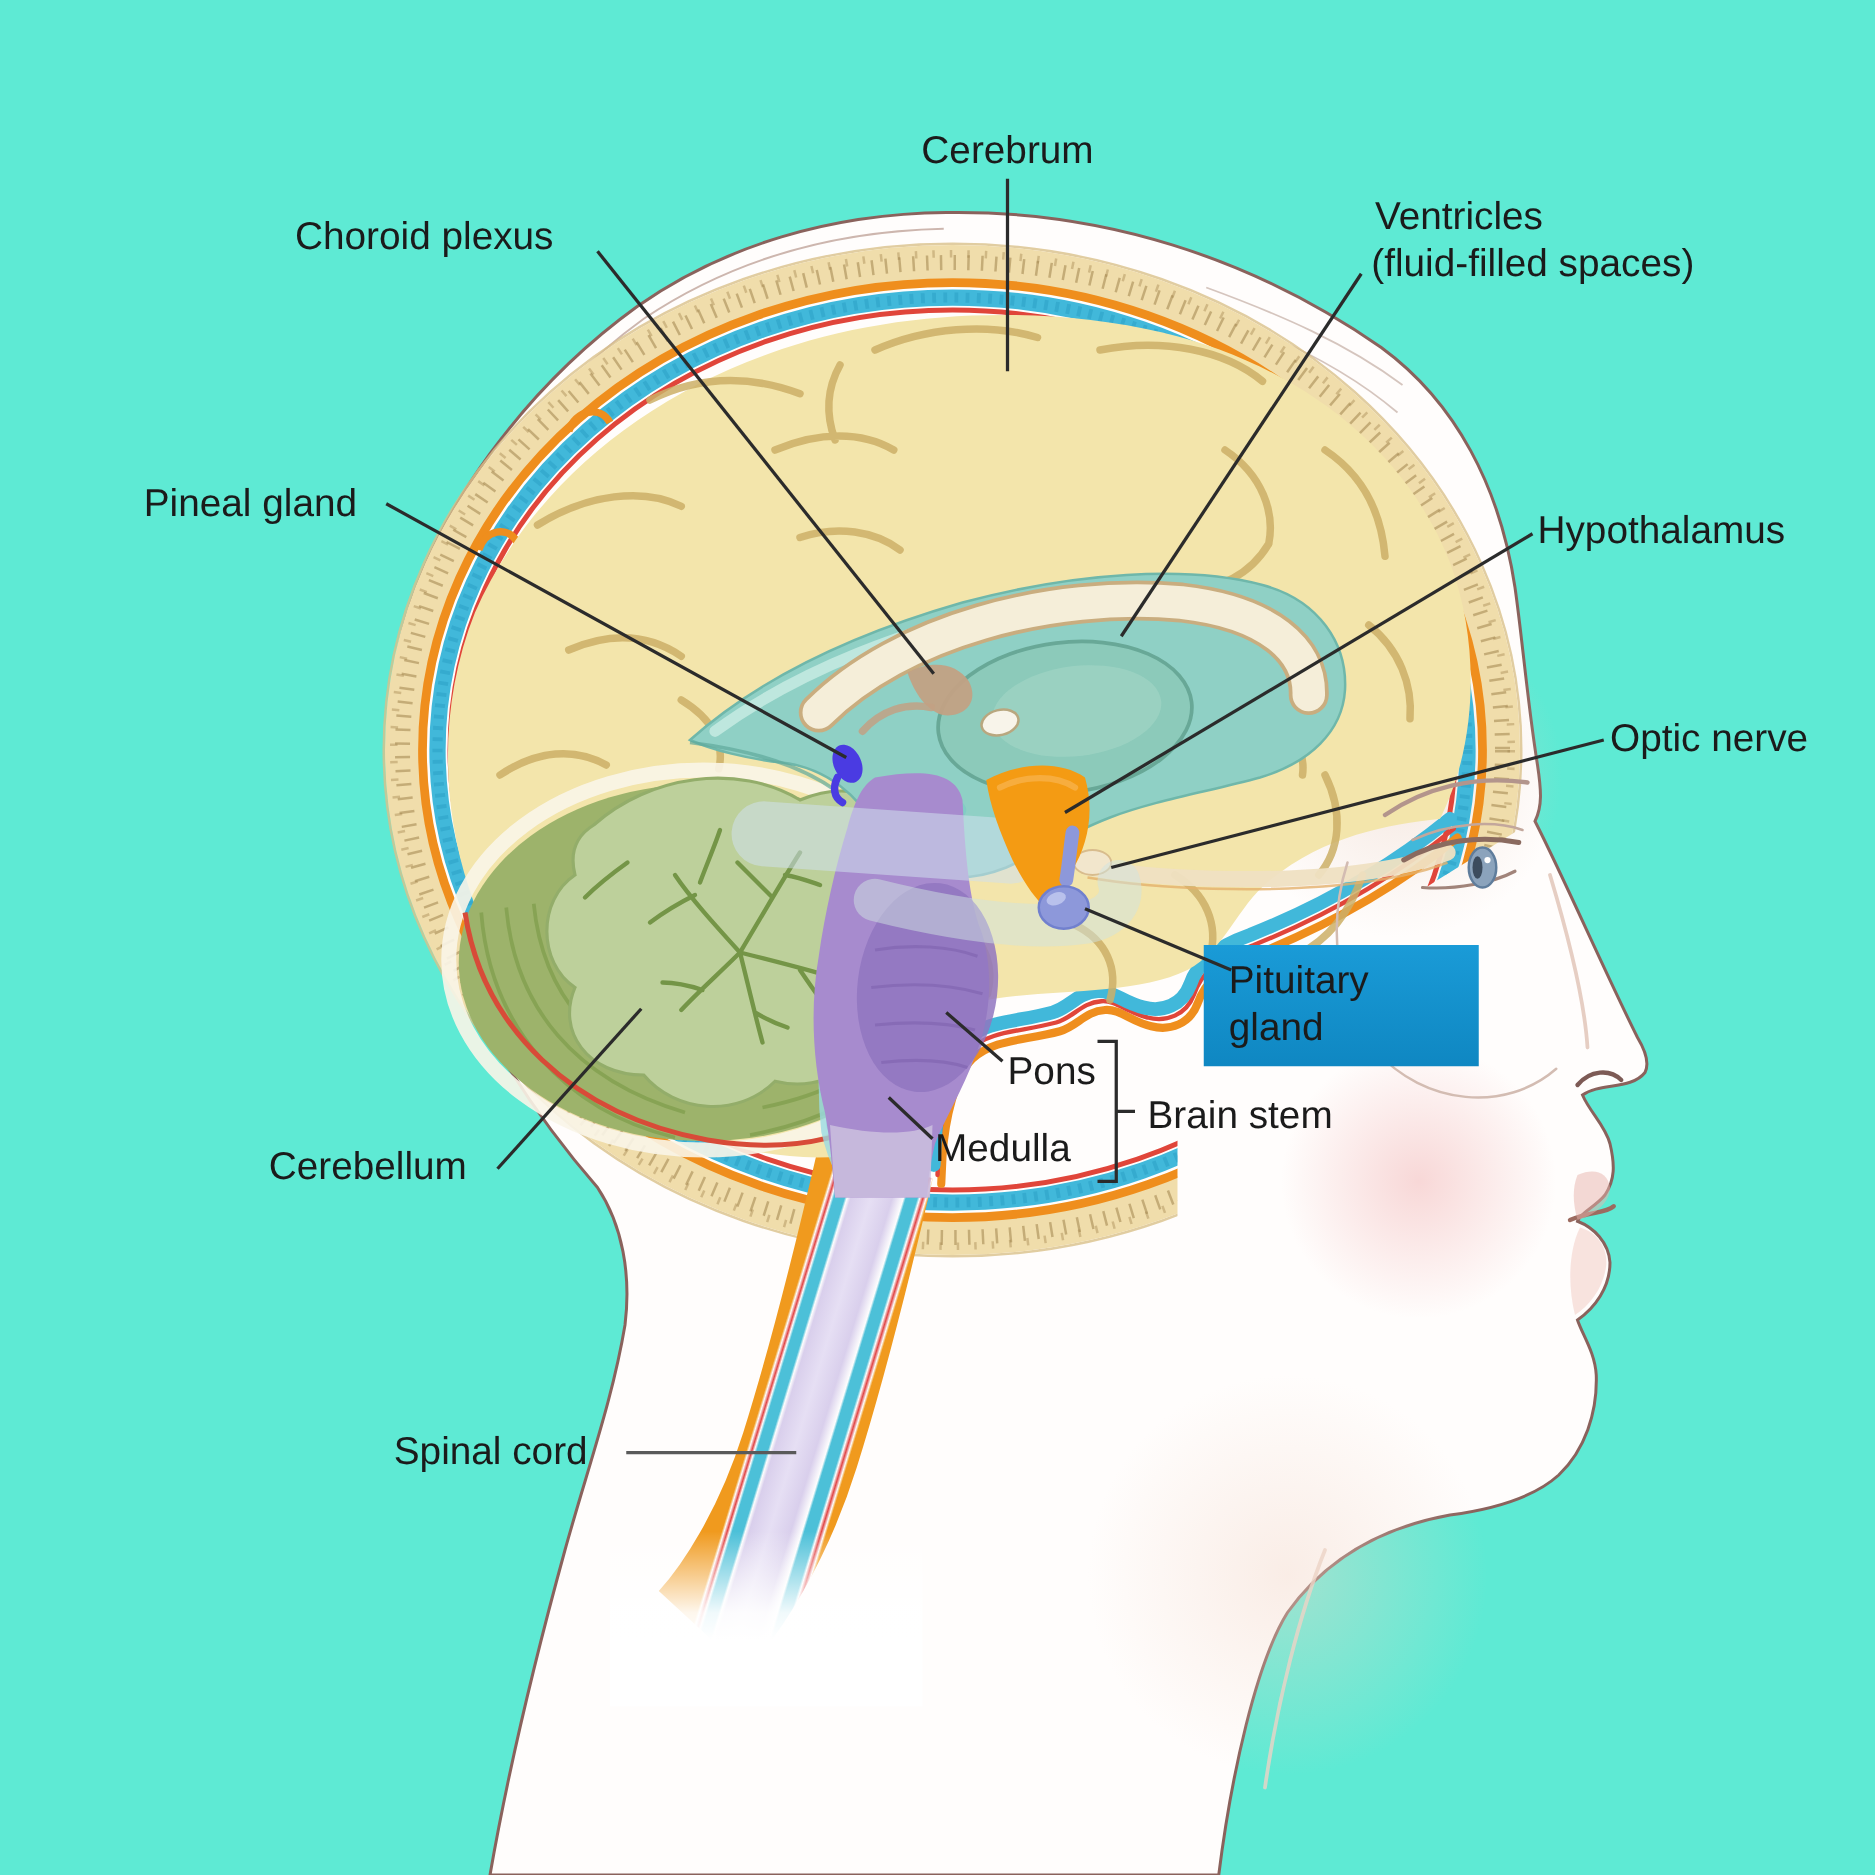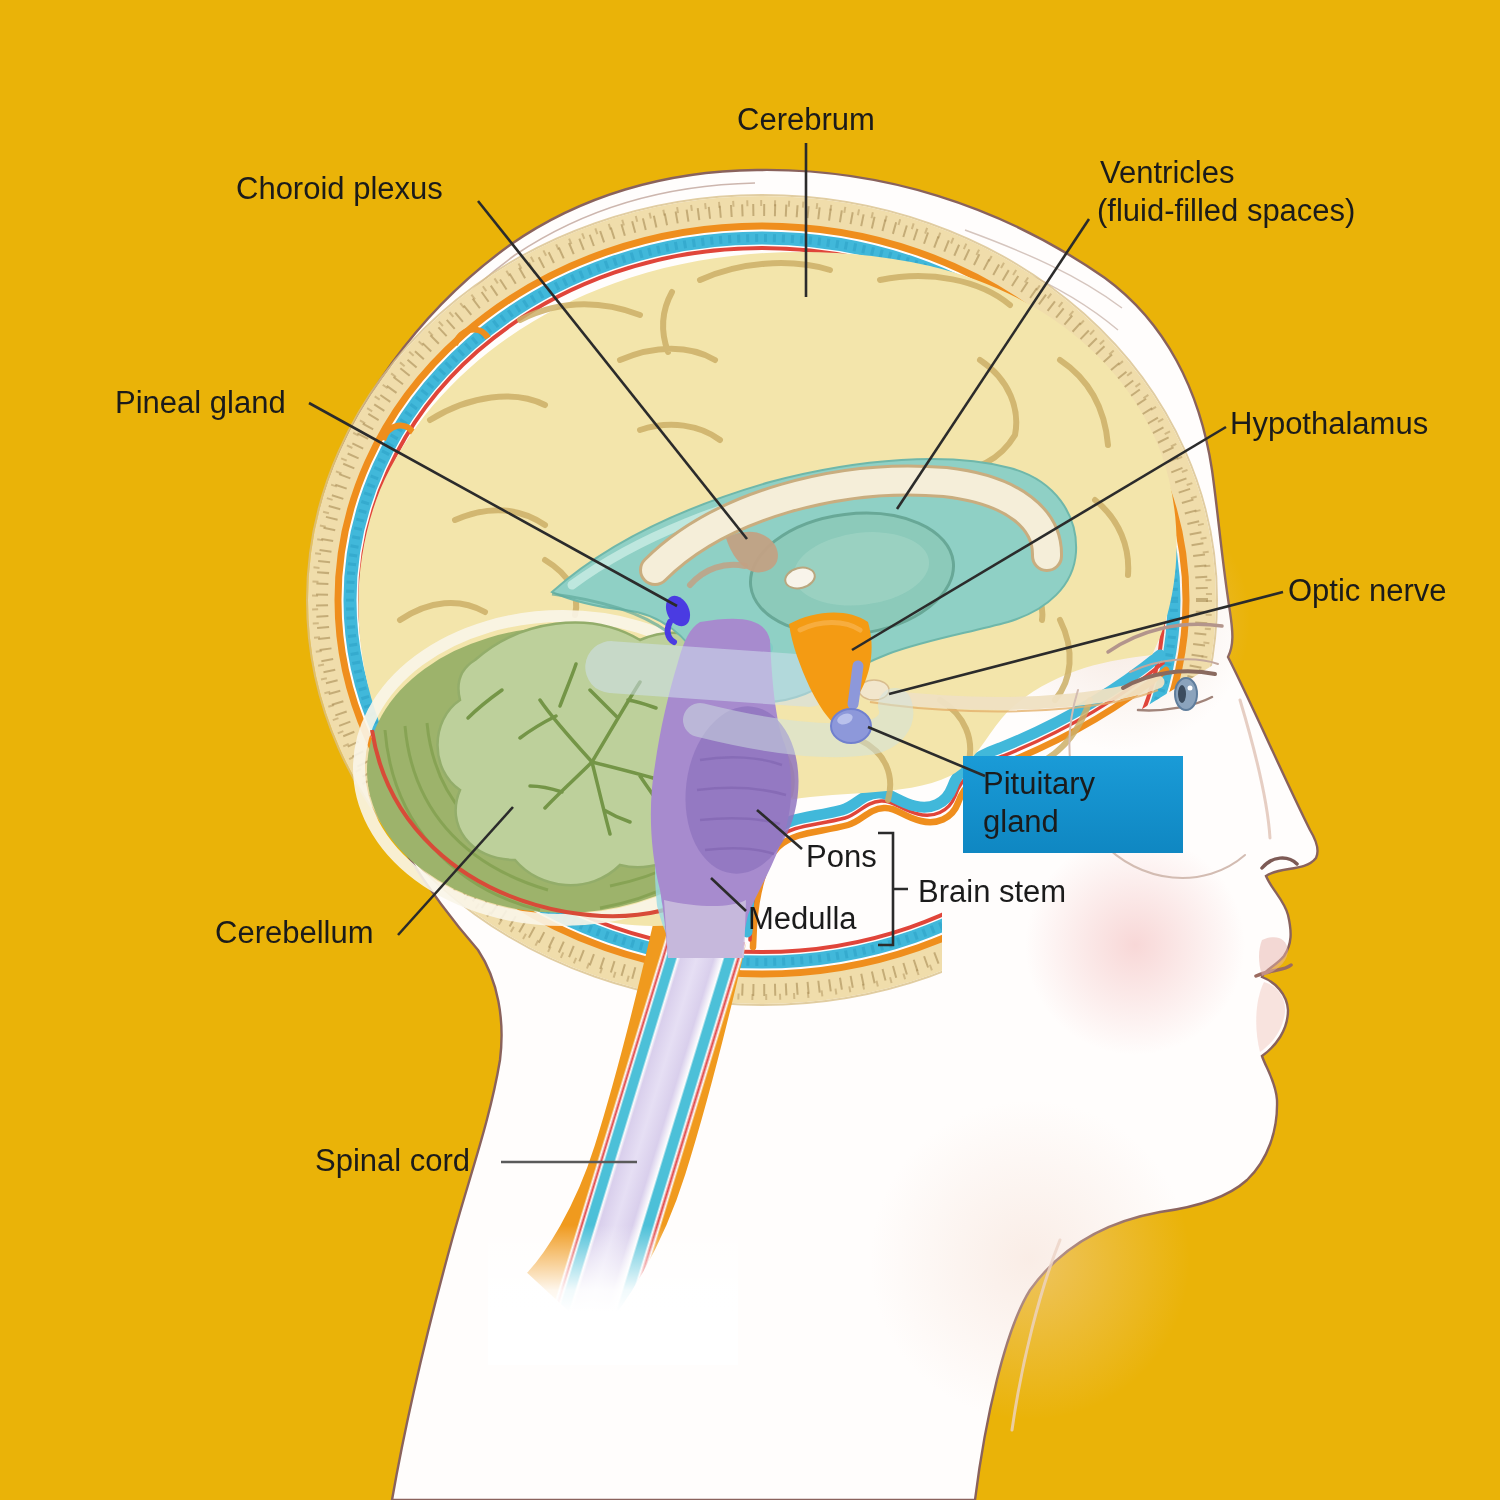--- a/index.html
+++ b/index.html
@@ -1,16 +1,16 @@
 <!DOCTYPE html>
 <html><head>
 <meta charset="utf-8">
 <style>
   html,body { margin:0; padding:0; background:#ffffff; }
-  .stage { width:1500px; height:1500px; position:relative; background:#eab308; overflow:hidden; }
+  .stage { width:1500px; height:1500px; position:relative; background:#5eead4; overflow:hidden; }
   svg { display:block; }
   text { font-family:"Liberation Sans", sans-serif; font-size:31px; fill:#1b1b1b; }
 </style>
 </head>
 <body>
 
 <div class="stage">
 <svg id="fig" width="1500" height="1500" viewBox="0 0 1500 1500">
   <defs>
     <clipPath id="ringClip">

